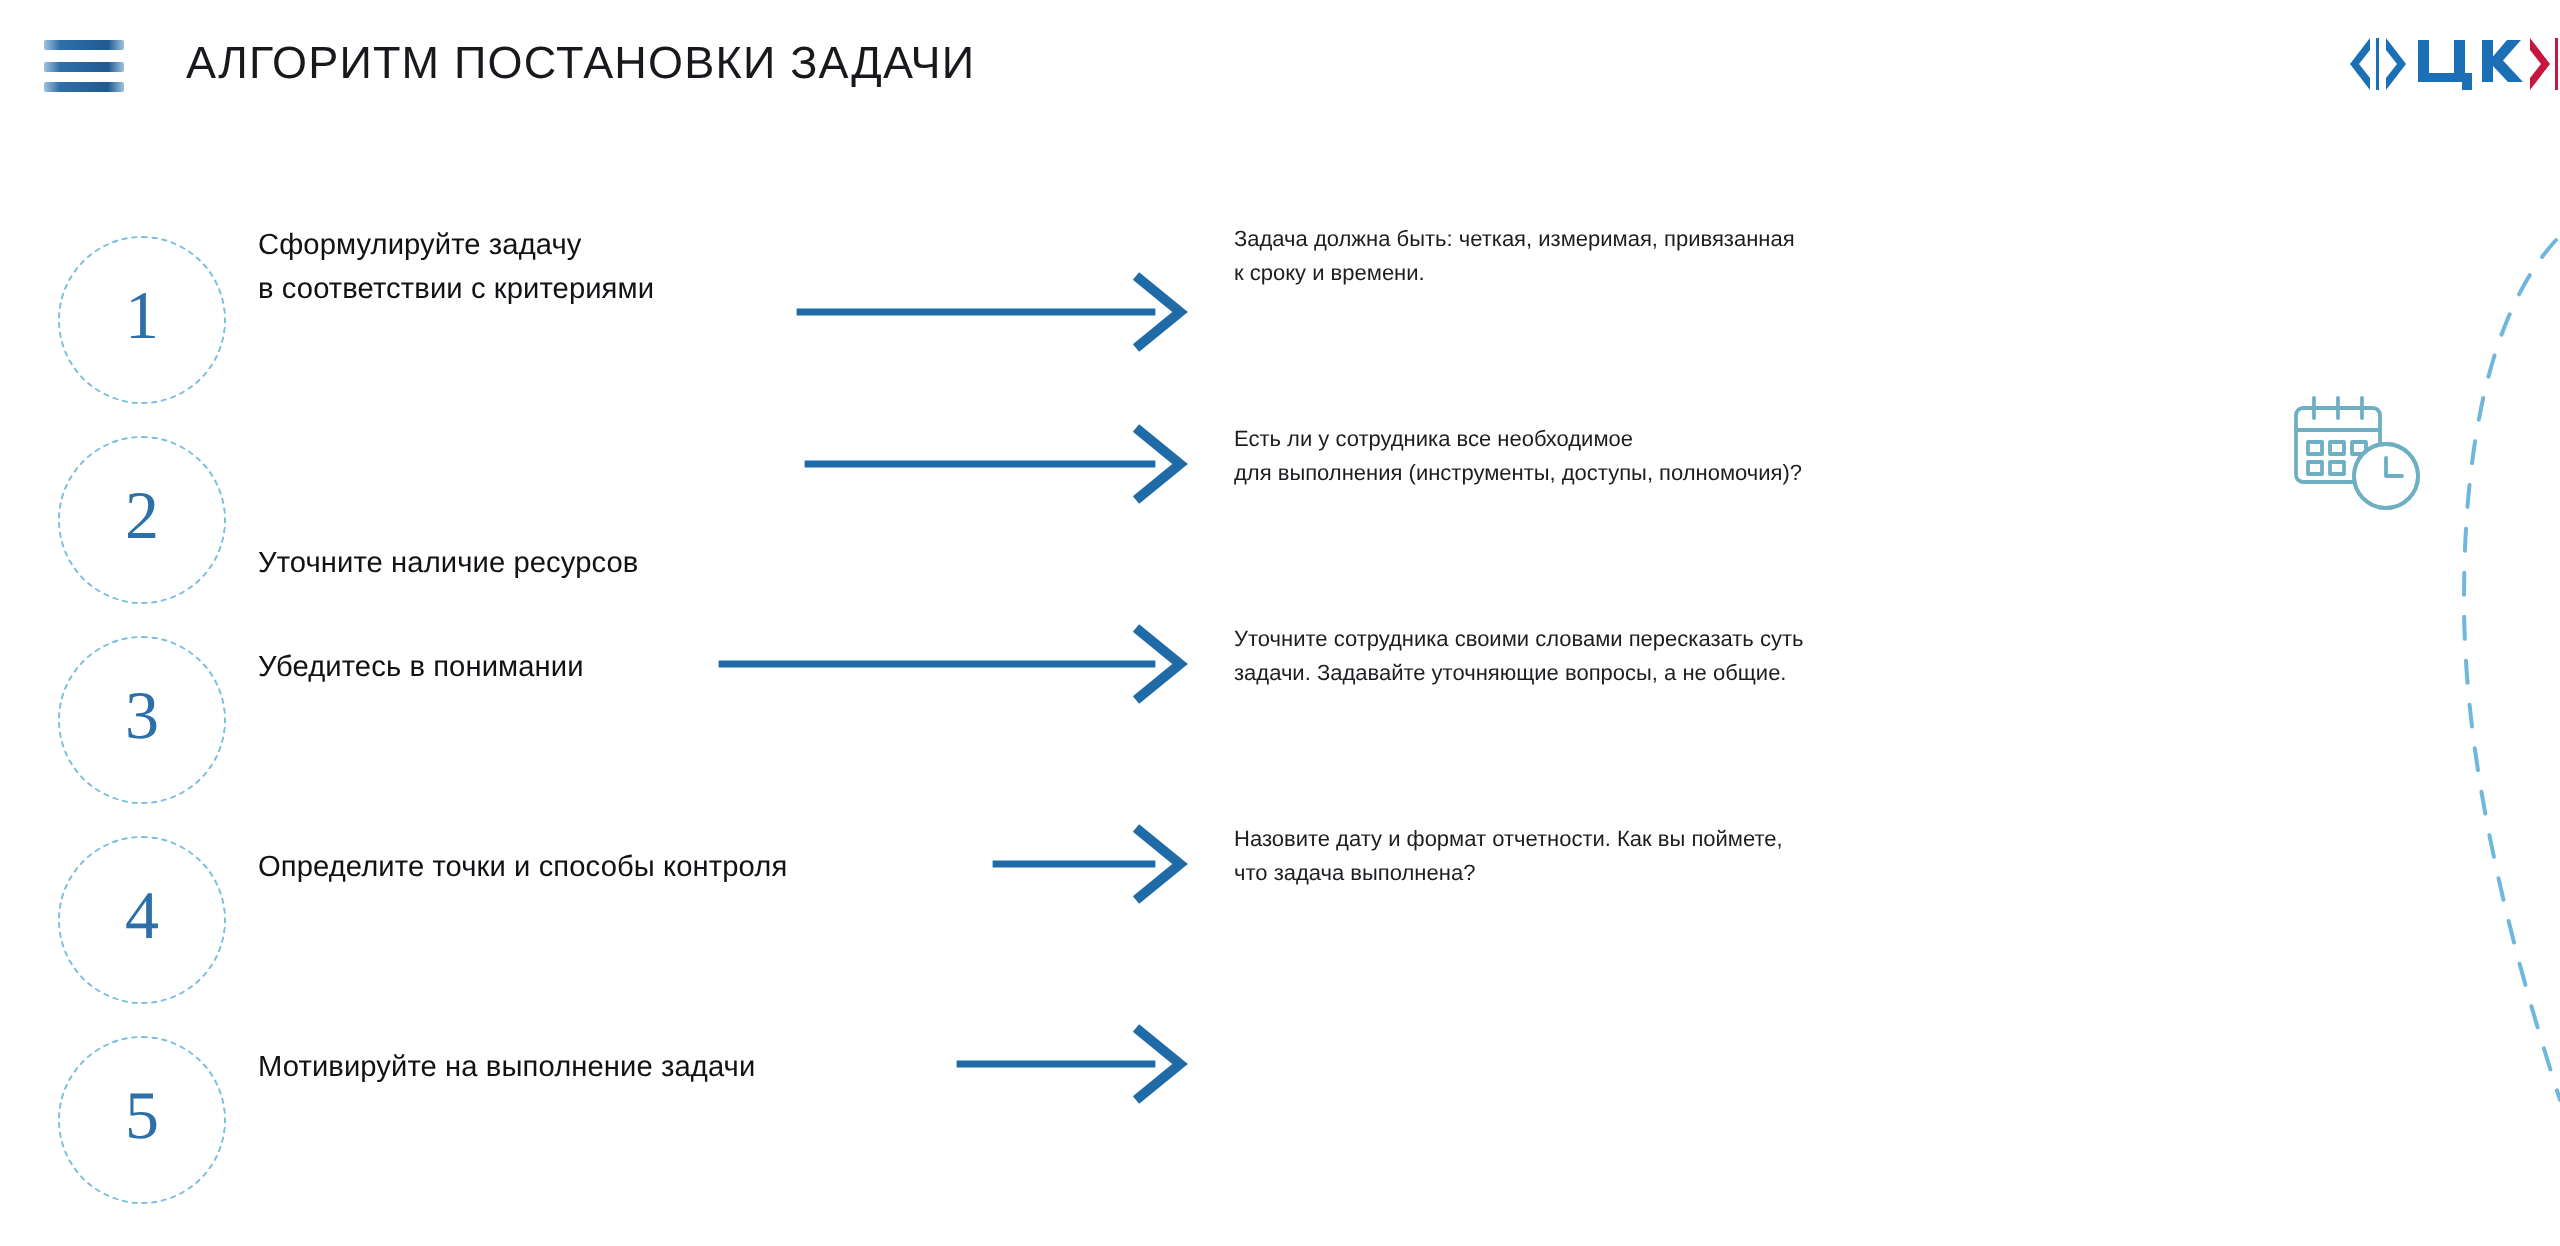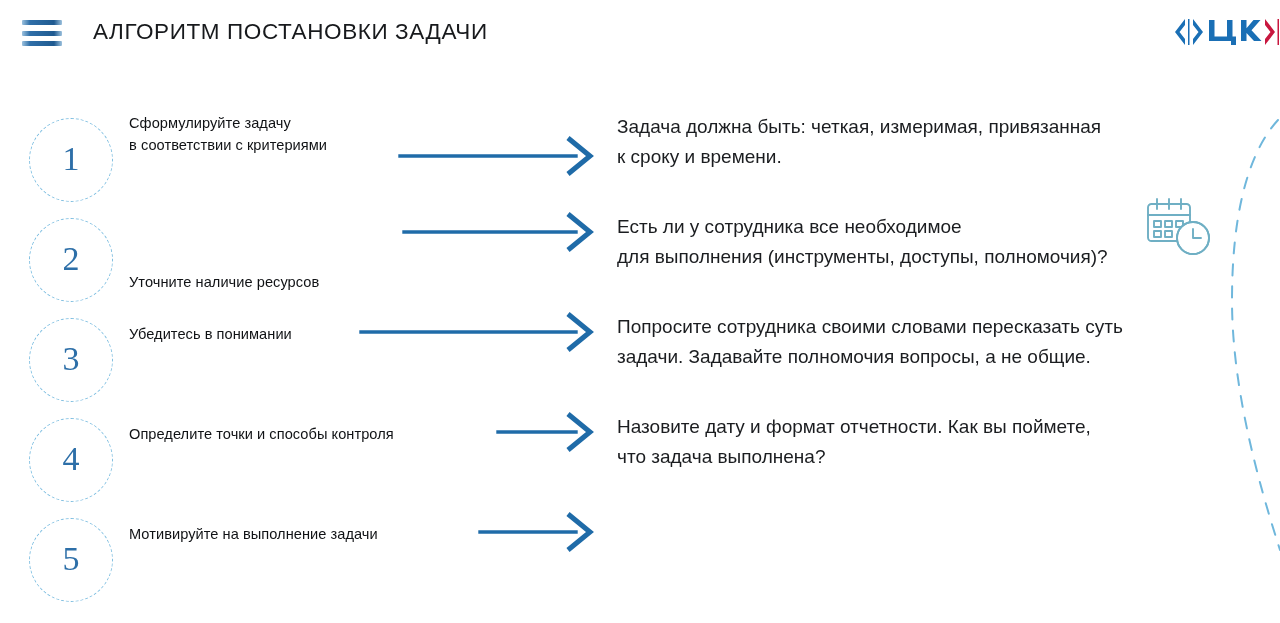--- a/index.html
+++ b/index.html
@@ -116,21 +116,21 @@
     position: absolute;
     top: 0;
     height: 100%;
     pointer-events: none;
   }
   .step-desc {
     position: absolute;
     left: 617px;
     top: 0;
     width: 520px;
-    font-size: 19px;
+    font-size: 11px;
     font-weight: 400;
     color: #1b1d20;
     line-height: 1.56;
   }
 
   
   .deco {
     position: absolute;
     right: 0;
     top: 95px;
@@ -248,22 +248,22 @@
       </div>
     </div>
     <div class="step-title" style="top:11px;">
       <div>Убедитесь в понимании</div>
     </div>
     <svg class="step-arrow" style="left:359px;width:239px;" viewBox="0 0 239 100">
       <line x1="2" y1="20" x2="217" y2="20" stroke="#1f6ba8" stroke-width="3.4" stroke-linecap="square"></line>
       <polyline points="209,2 231,20 209,38" fill="none" stroke="#1f6ba8" stroke-width="5" stroke-linecap="butt" stroke-linejoin="miter"></polyline>
     </svg>
     <div class="step-desc">
-      <div>Попросите сотрудника своими словами пересказать суть</div>
-      <div>задачи. Задавайте полномочия вопросы, а не общие.</div>
+      <div>Уточните сотрудника своими словами пересказать суть</div>
+      <div>задачи. Задавайте уточняющие вопросы, а не общие.</div>
     </div>
   </div>
 
   <div class="step-row">
     <div class="circle-wrap">
       <div class="circle">
         <span class="circle-num">4</span>
       </div>
     </div>
     <div class="step-title" style="top:11px;width:430px;">

